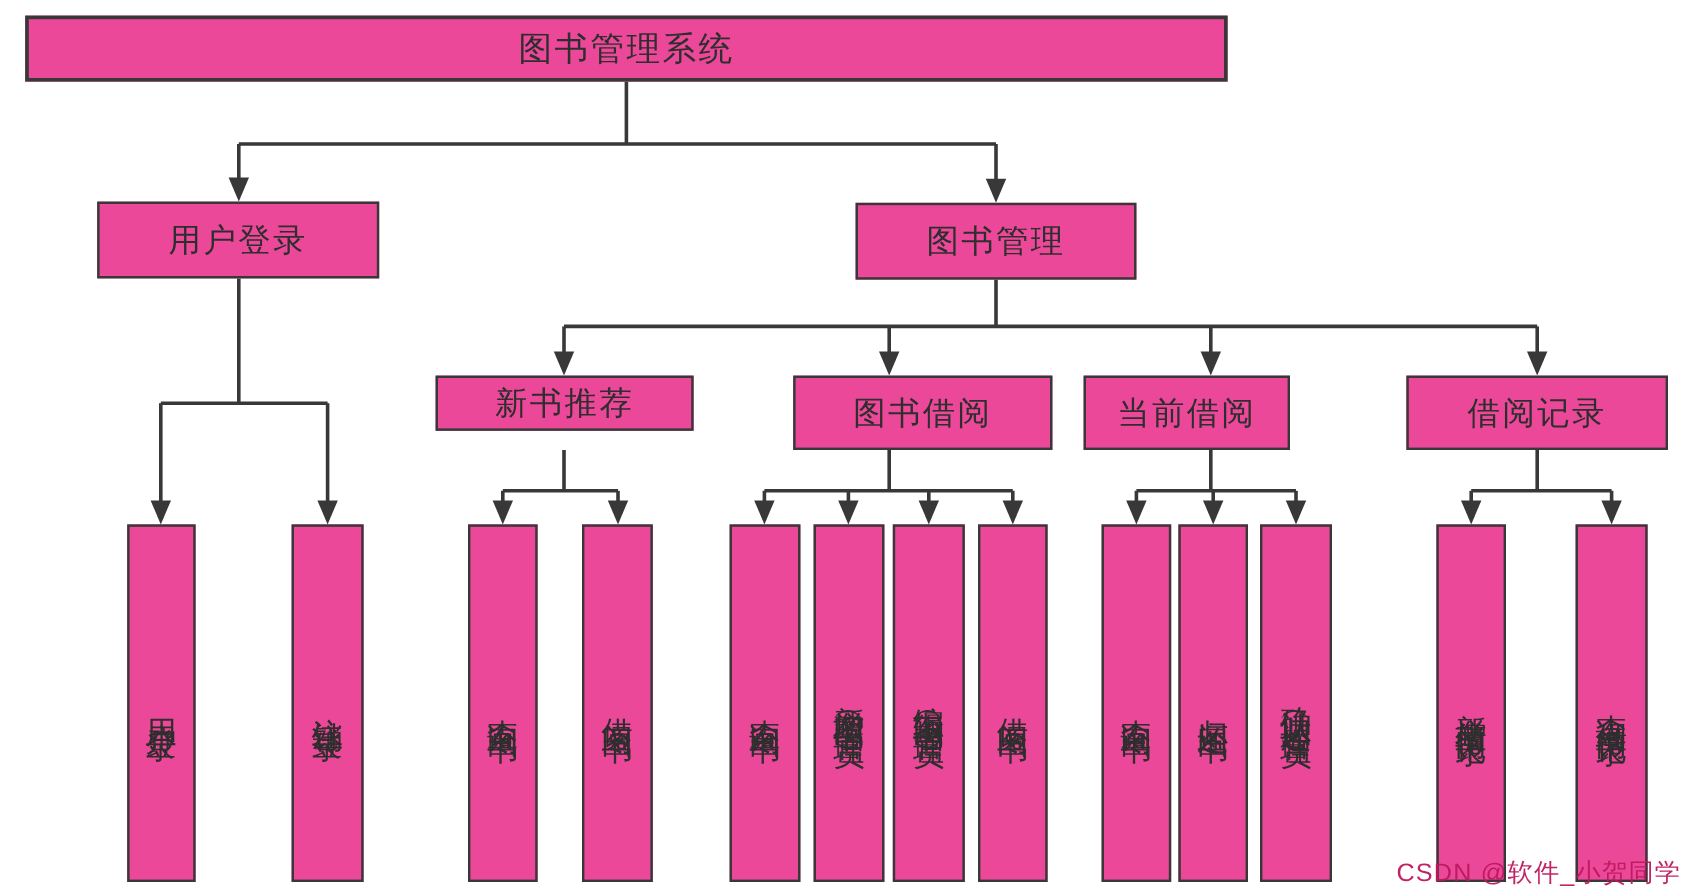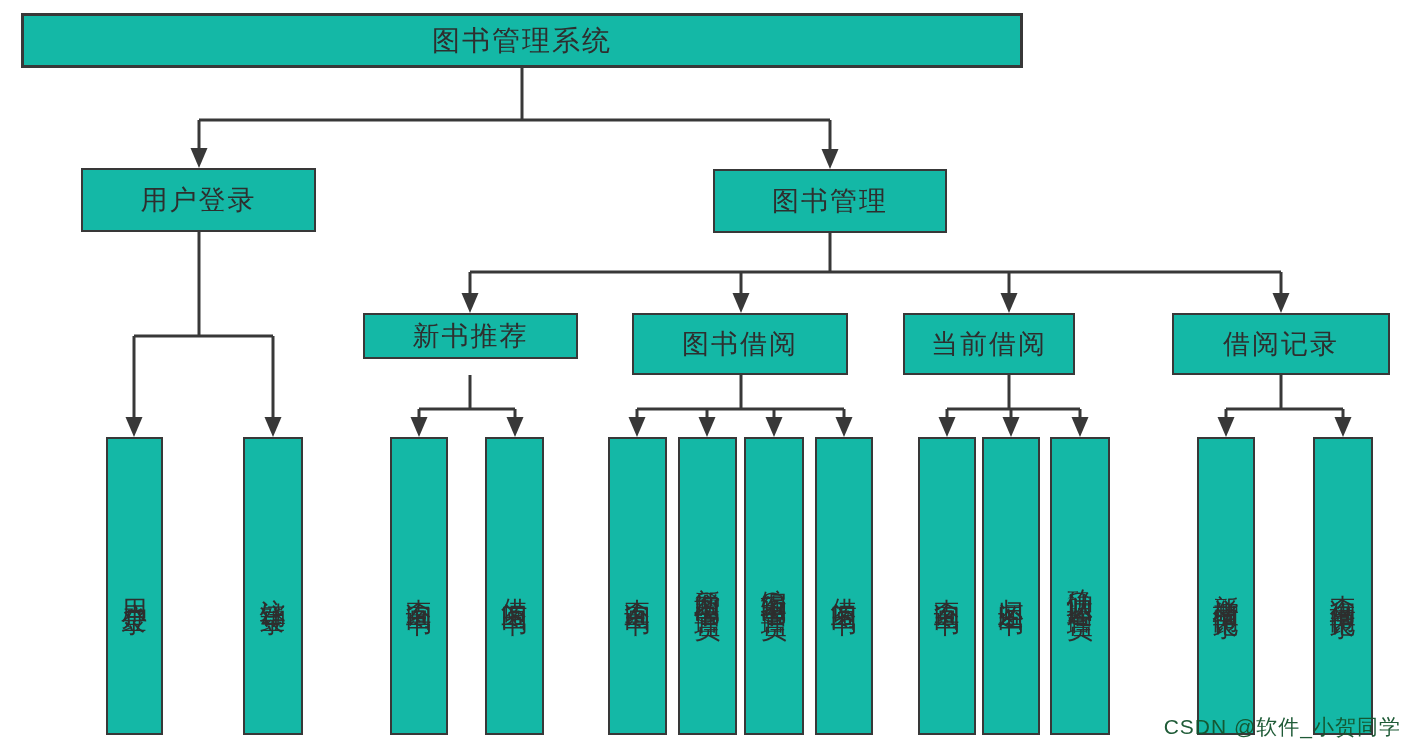--- a/index.html
+++ b/index.html
@@ -18,21 +18,21 @@
   #connectors {
     position: absolute;
     left: 0;
     top: 0;
     z-index: 1;
   }
   .node {
     position: absolute;
     box-sizing: border-box;
     border: 2.5px solid #383838;
-    background: #14b8a6;
+    background: #ec4899;
     display: flex;
     align-items: center;
     justify-content: center;
     color: #2e2e2e;
     z-index: 2;
   }
   .node.root {
     border-width: 3px;
     font-size: 28px;
     letter-spacing: 2px;
@@ -50,21 +50,21 @@
     letter-spacing: 4px;
     line-height: 1.1;
     white-space: nowrap;
   }
   .watermark {
     position: absolute;
     right: 4px;
     top: 713px;
     font-size: 21px;
     letter-spacing: 1px;
-    color: #14532d;
+    color: #be185d;
     opacity: 0.95;
     z-index: 3;
     white-space: nowrap;
   }
 </style>
 </head>
 <body>
 
 <div id="stage">
 
@@ -130,21 +130,21 @@
   <div class="node hbox" style="left:81px; top:168px; width:235px; height:64px;">
     <span>用户登录</span>
   </div>
   <div class="node hbox" style="left:713px; top:169px; width:234px; height:64px;">
     <span>图书管理</span>
   </div>
 
   <div class="node hbox" style="left:363px; top:313px; width:215px; height:46px;">
     <span>新书推荐</span>
   </div>
-  <div class="node hbox" style="left:632px; top:313px; width:216px; height:62px;">
+  <div class="node hbox" style="left:661px; top:313px; width:216px; height:62px;">
     <span>图书借阅</span>
   </div>
   <div class="node hbox" style="left:903px; top:313px; width:172px; height:62px;">
     <span>当前借阅</span>
   </div>
   <div class="node hbox" style="left:1172px; top:313px; width:218px; height:62px;">
     <span>借阅记录</span>
   </div>
 
   <div class="node vbox" style="left:106px; top:437px; width:57px; height:298px;">

